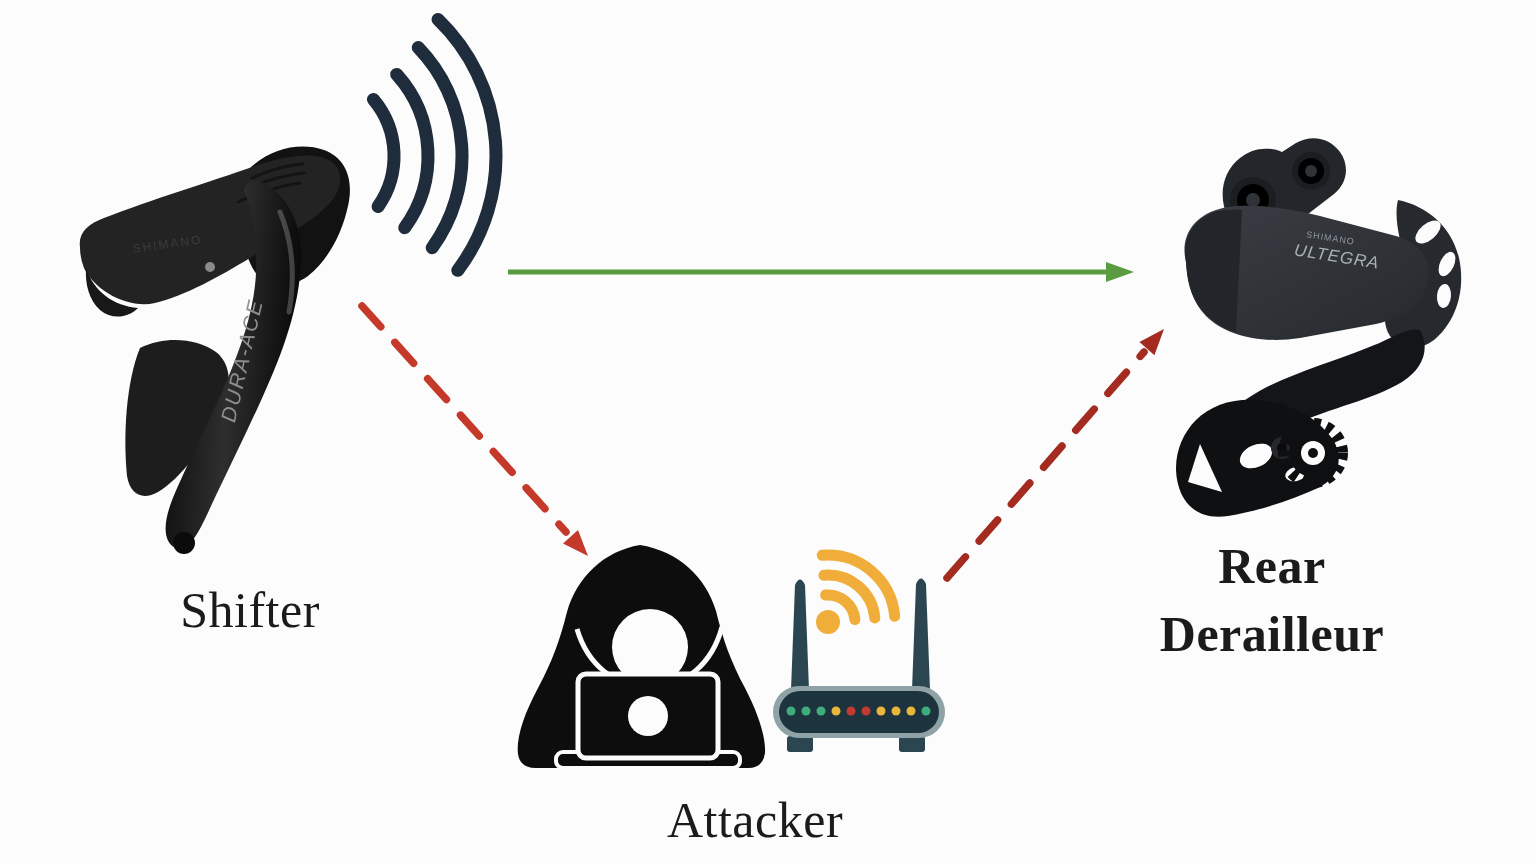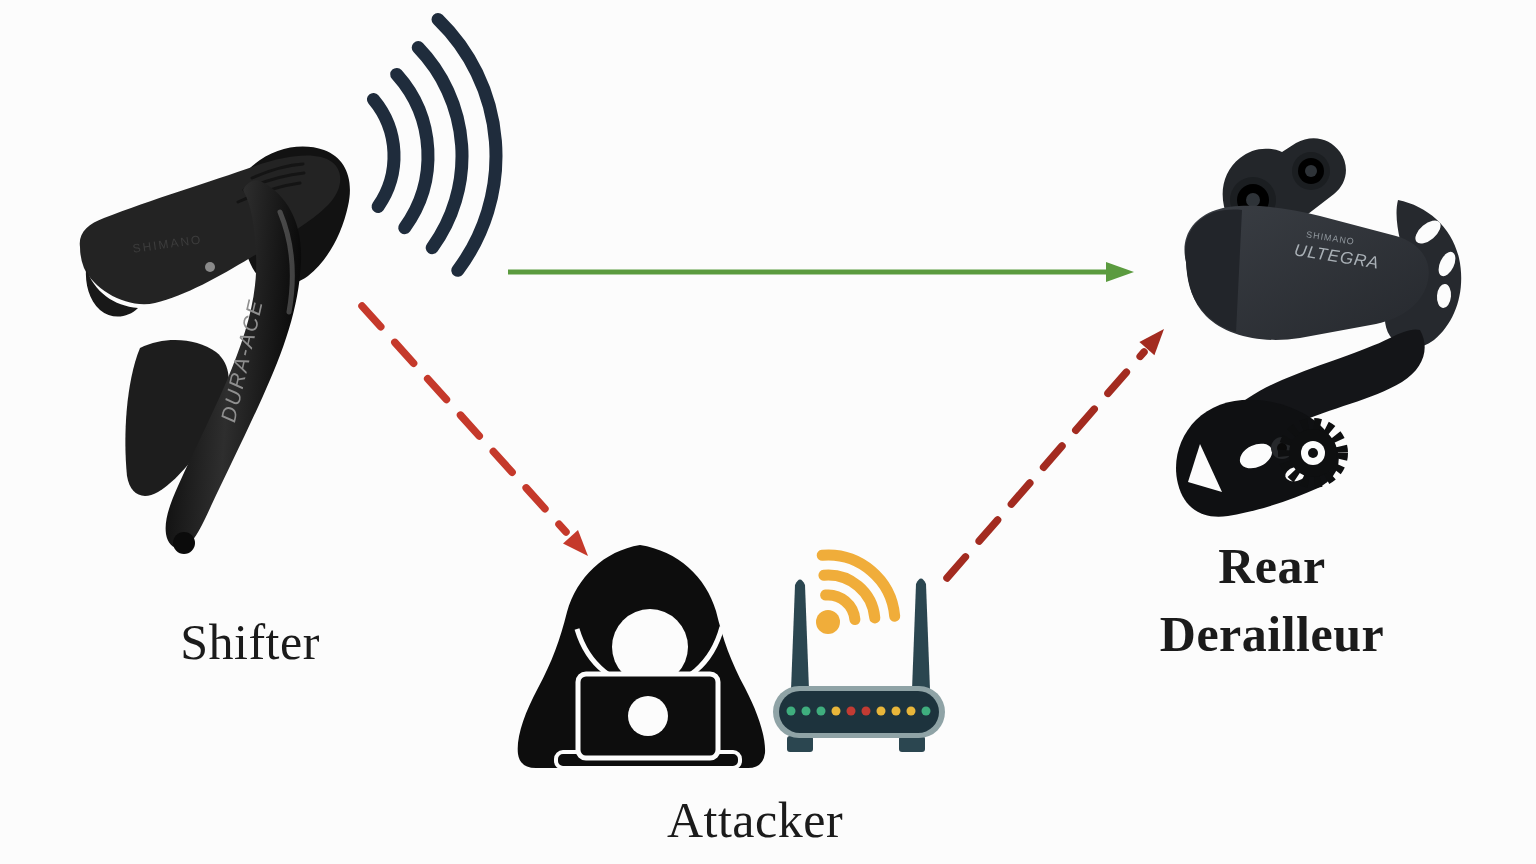--- a/index.html
+++ b/index.html
@@ -12,21 +12,21 @@
   }
   .canvas svg{position:absolute;left:0;top:0;}
   .node-label{
     position:absolute;
     font-size:50px;
     color:#1b1b1b;
     text-align:center;
     line-height:1.36;
     letter-spacing:0.5px;
   }
-  .label-shifter{left:100px;top:608px;width:300px;}
+  .label-shifter{left:100px;top:576px;width:300px;}
   .label-attacker{left:605px;top:786px;width:300px;}
   .label-derailleur{left:1142px;top:532px;width:260px;font-weight:bold;}
   .svg-brand{font-family:"Liberation Sans",sans-serif;}
 </style>
 </head>
 <body>
 
 <div class="canvas">
 
   <svg width="1536" height="864" viewBox="0 0 1536 864">

